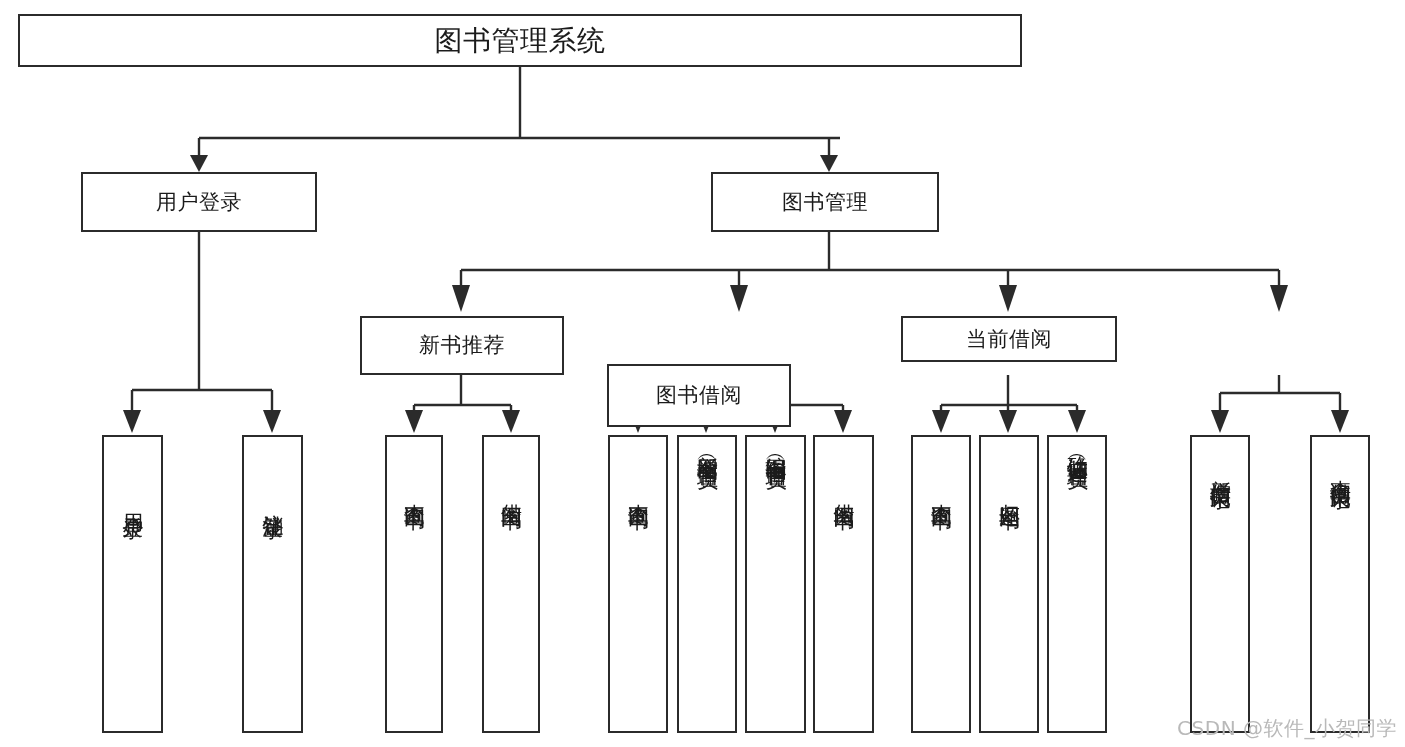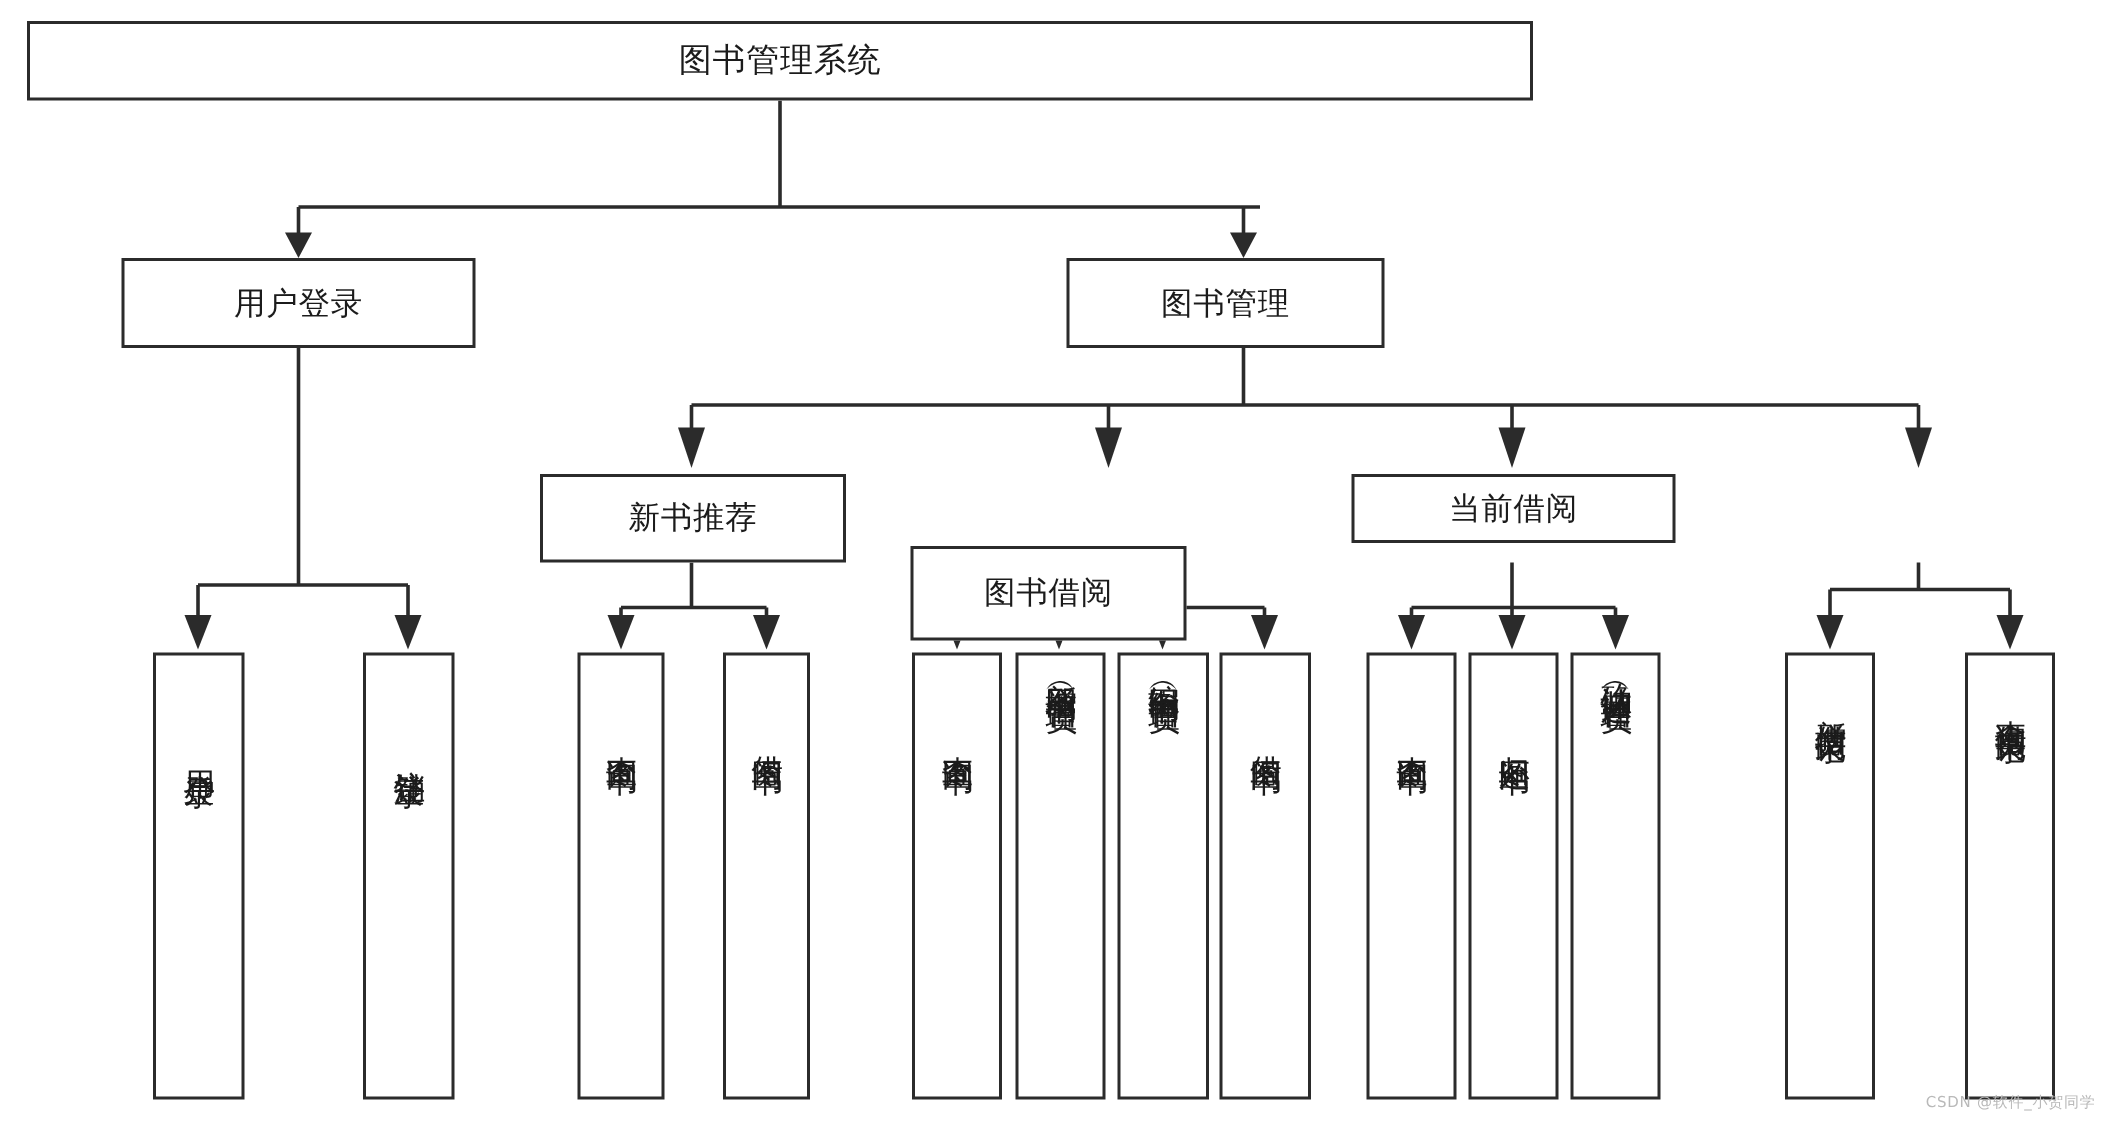--- a/index.html
+++ b/index.html
@@ -40,21 +40,21 @@
     text-align: center;
     line-height: 1.18;
     white-space: nowrap;
   }
   
   .node.horiz .label {
     font-size: 21px;
     letter-spacing: 0.5px;
   }
   .node.root .label {
-    font-size: 22px;
+    font-size: 28px;
   }
   
   .node.vert {
     align-items: flex-start;
     justify-content: center;
     padding-top: 4px;
   }
   .node.vert .label {
     writing-mode: vertical-rl;
     text-orientation: upright;
@@ -63,21 +63,21 @@
     letter-spacing: 2px;
     white-space: nowrap;
   }
   .node.vert.pad-top {
     padding-top: 0;
   }
   #watermark {
     position: absolute;
     right: 8px;
     bottom: 5px;
-    font-size: 10px;
+    font-size: 20px;
     color: #b9b9b9;
     letter-spacing: 0.5px;
     white-space: nowrap;
     user-select: none;
   }
 </style>
 </head>
 <body>
 
 <div id="canvas">
@@ -163,21 +163,21 @@
     </g>
   </svg>
 
   <div class="node horiz root" style="left:18px; top:14px; width:1004px; height:53px;">
     <span class="label">图书管理系统</span>
   </div>
 
   <div class="node horiz" style="left:81px; top:172px; width:236px; height:60px;">
     <span class="label">用户登录</span>
   </div>
-  <div class="node horiz" style="left:711px; top:172px; width:212px; height:60px;">
+  <div class="node horiz" style="left:711px; top:172px; width:228px; height:60px;">
     <span class="label">图书管理</span>
   </div>
 
   <div class="node horiz" style="left:360px; top:316px; width:204px; height:59px;">
     <span class="label">新书推荐</span>
   </div>
   <div class="node horiz" style="left:607px; top:316px; width:184px; height:63px;margin-top:48px;">
     <span class="label">图书借阅</span>
   </div>
   <div class="node horiz" style="left:901px; top:316px; width:216px; height:46px;">

